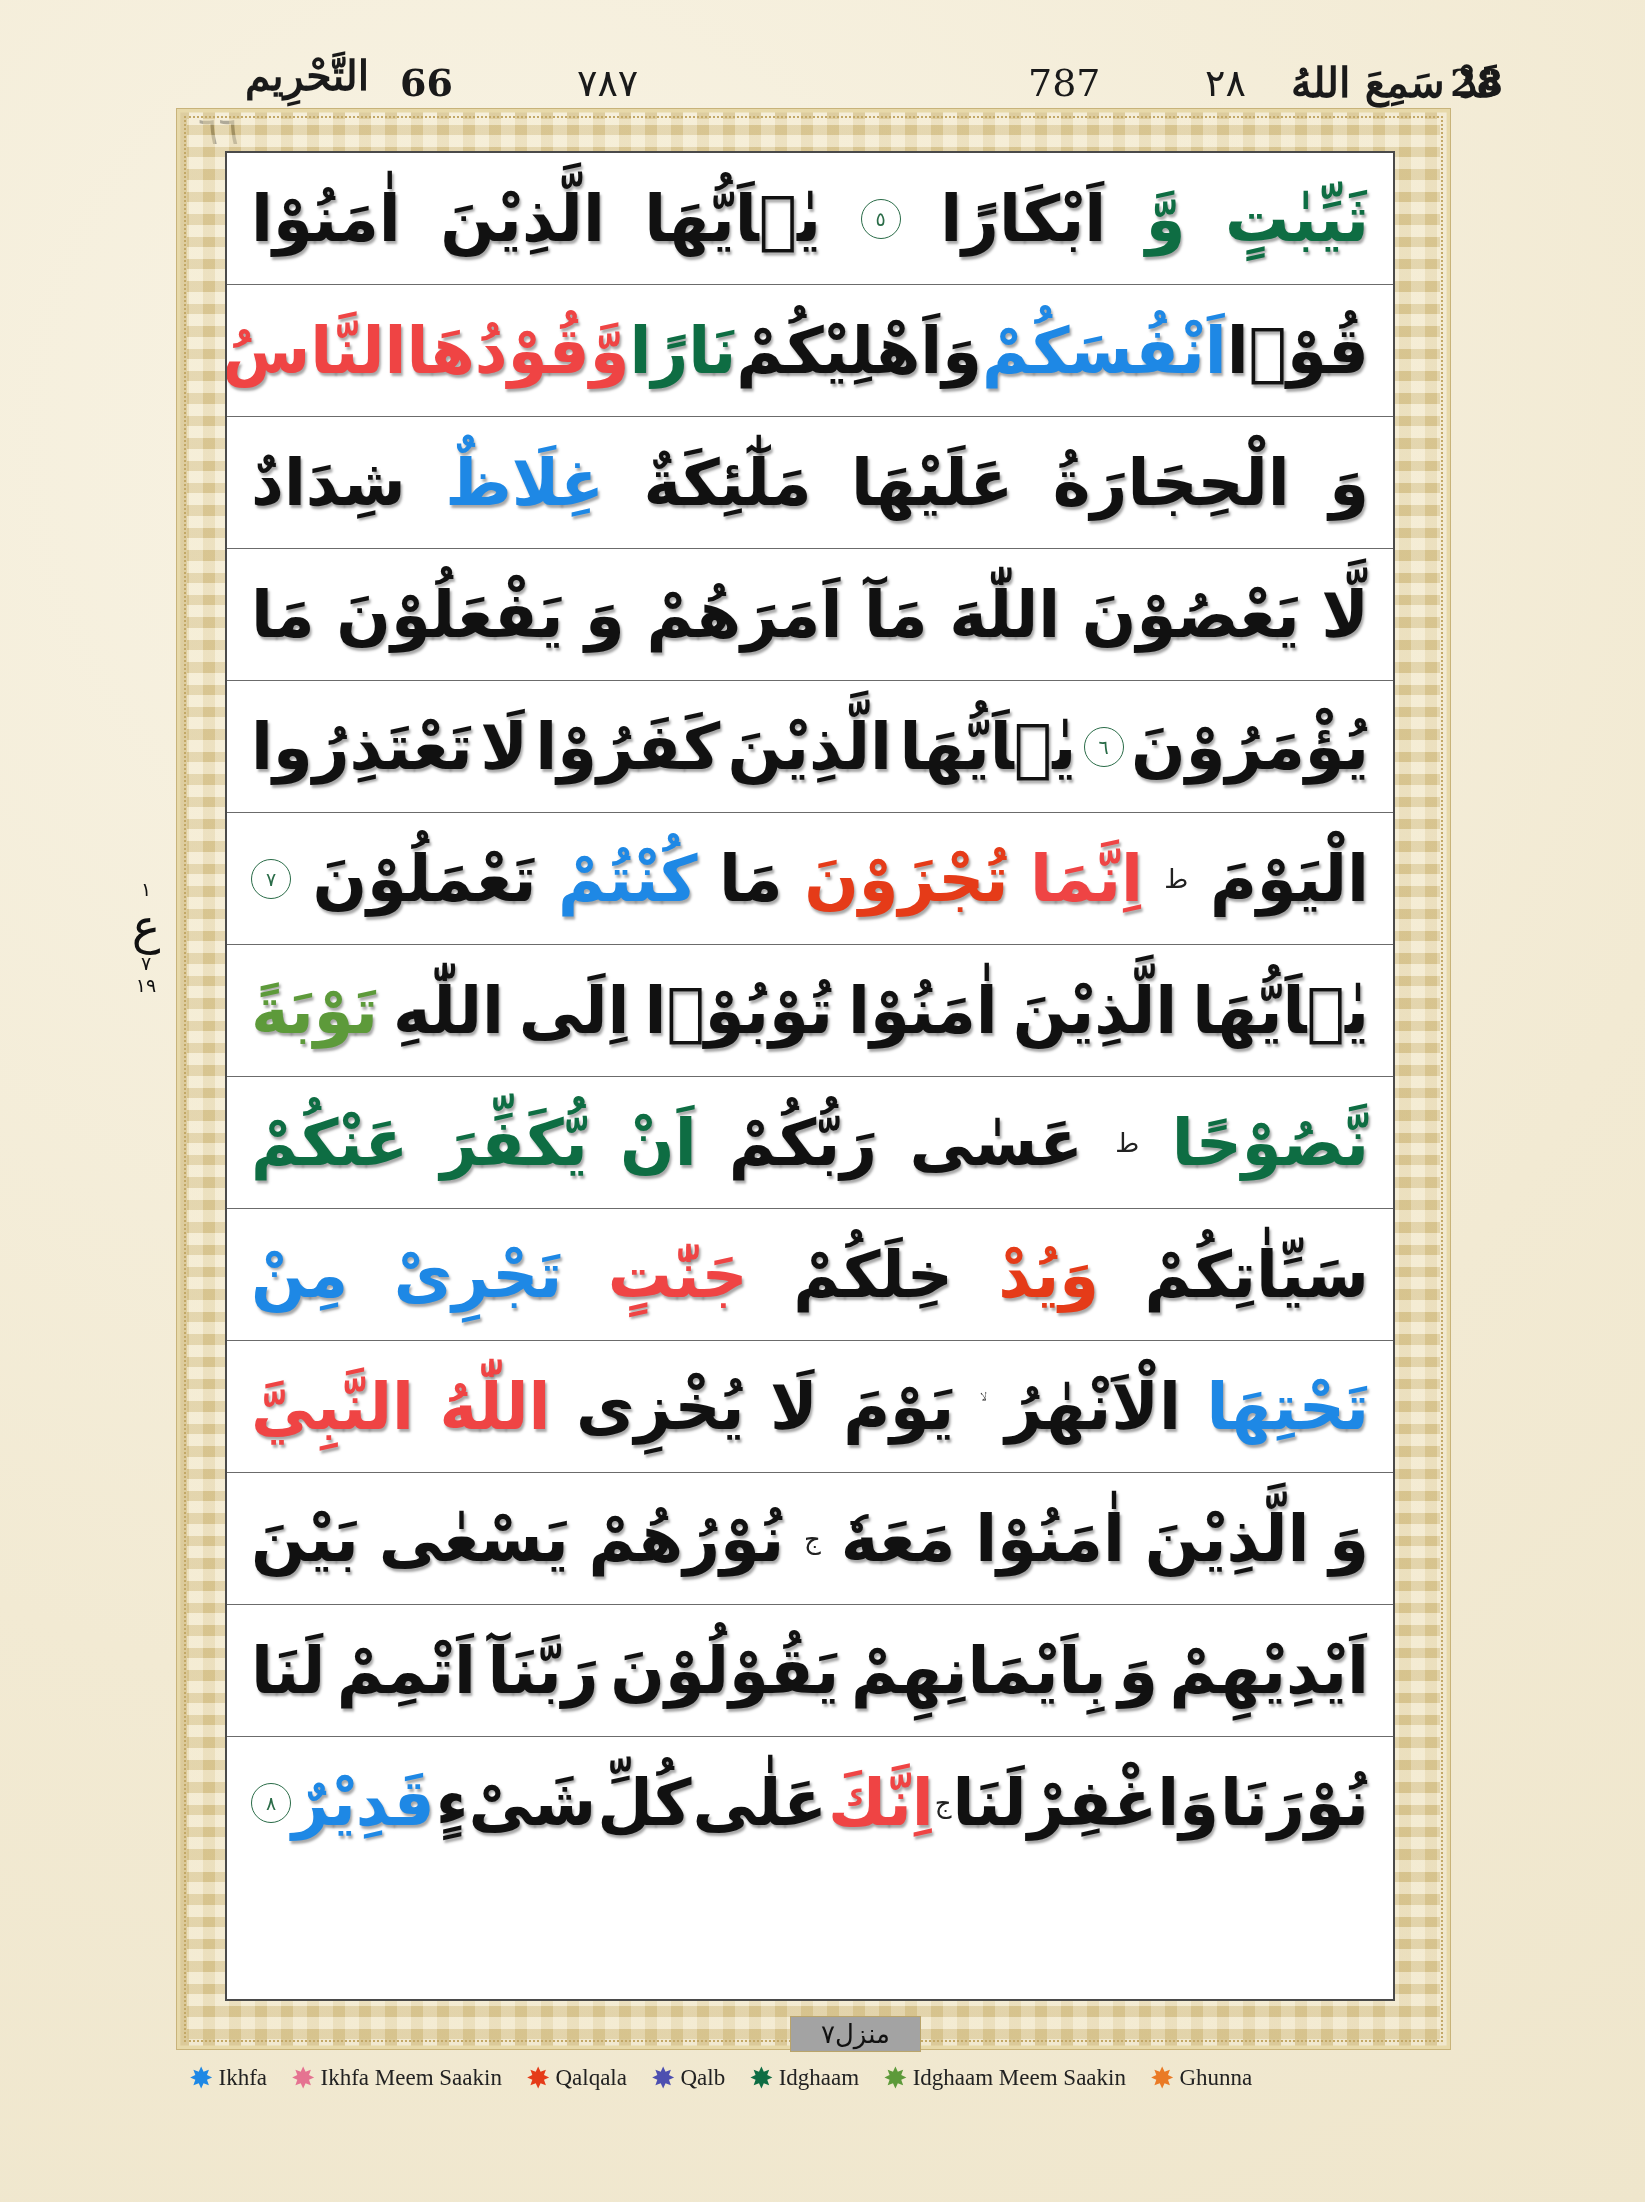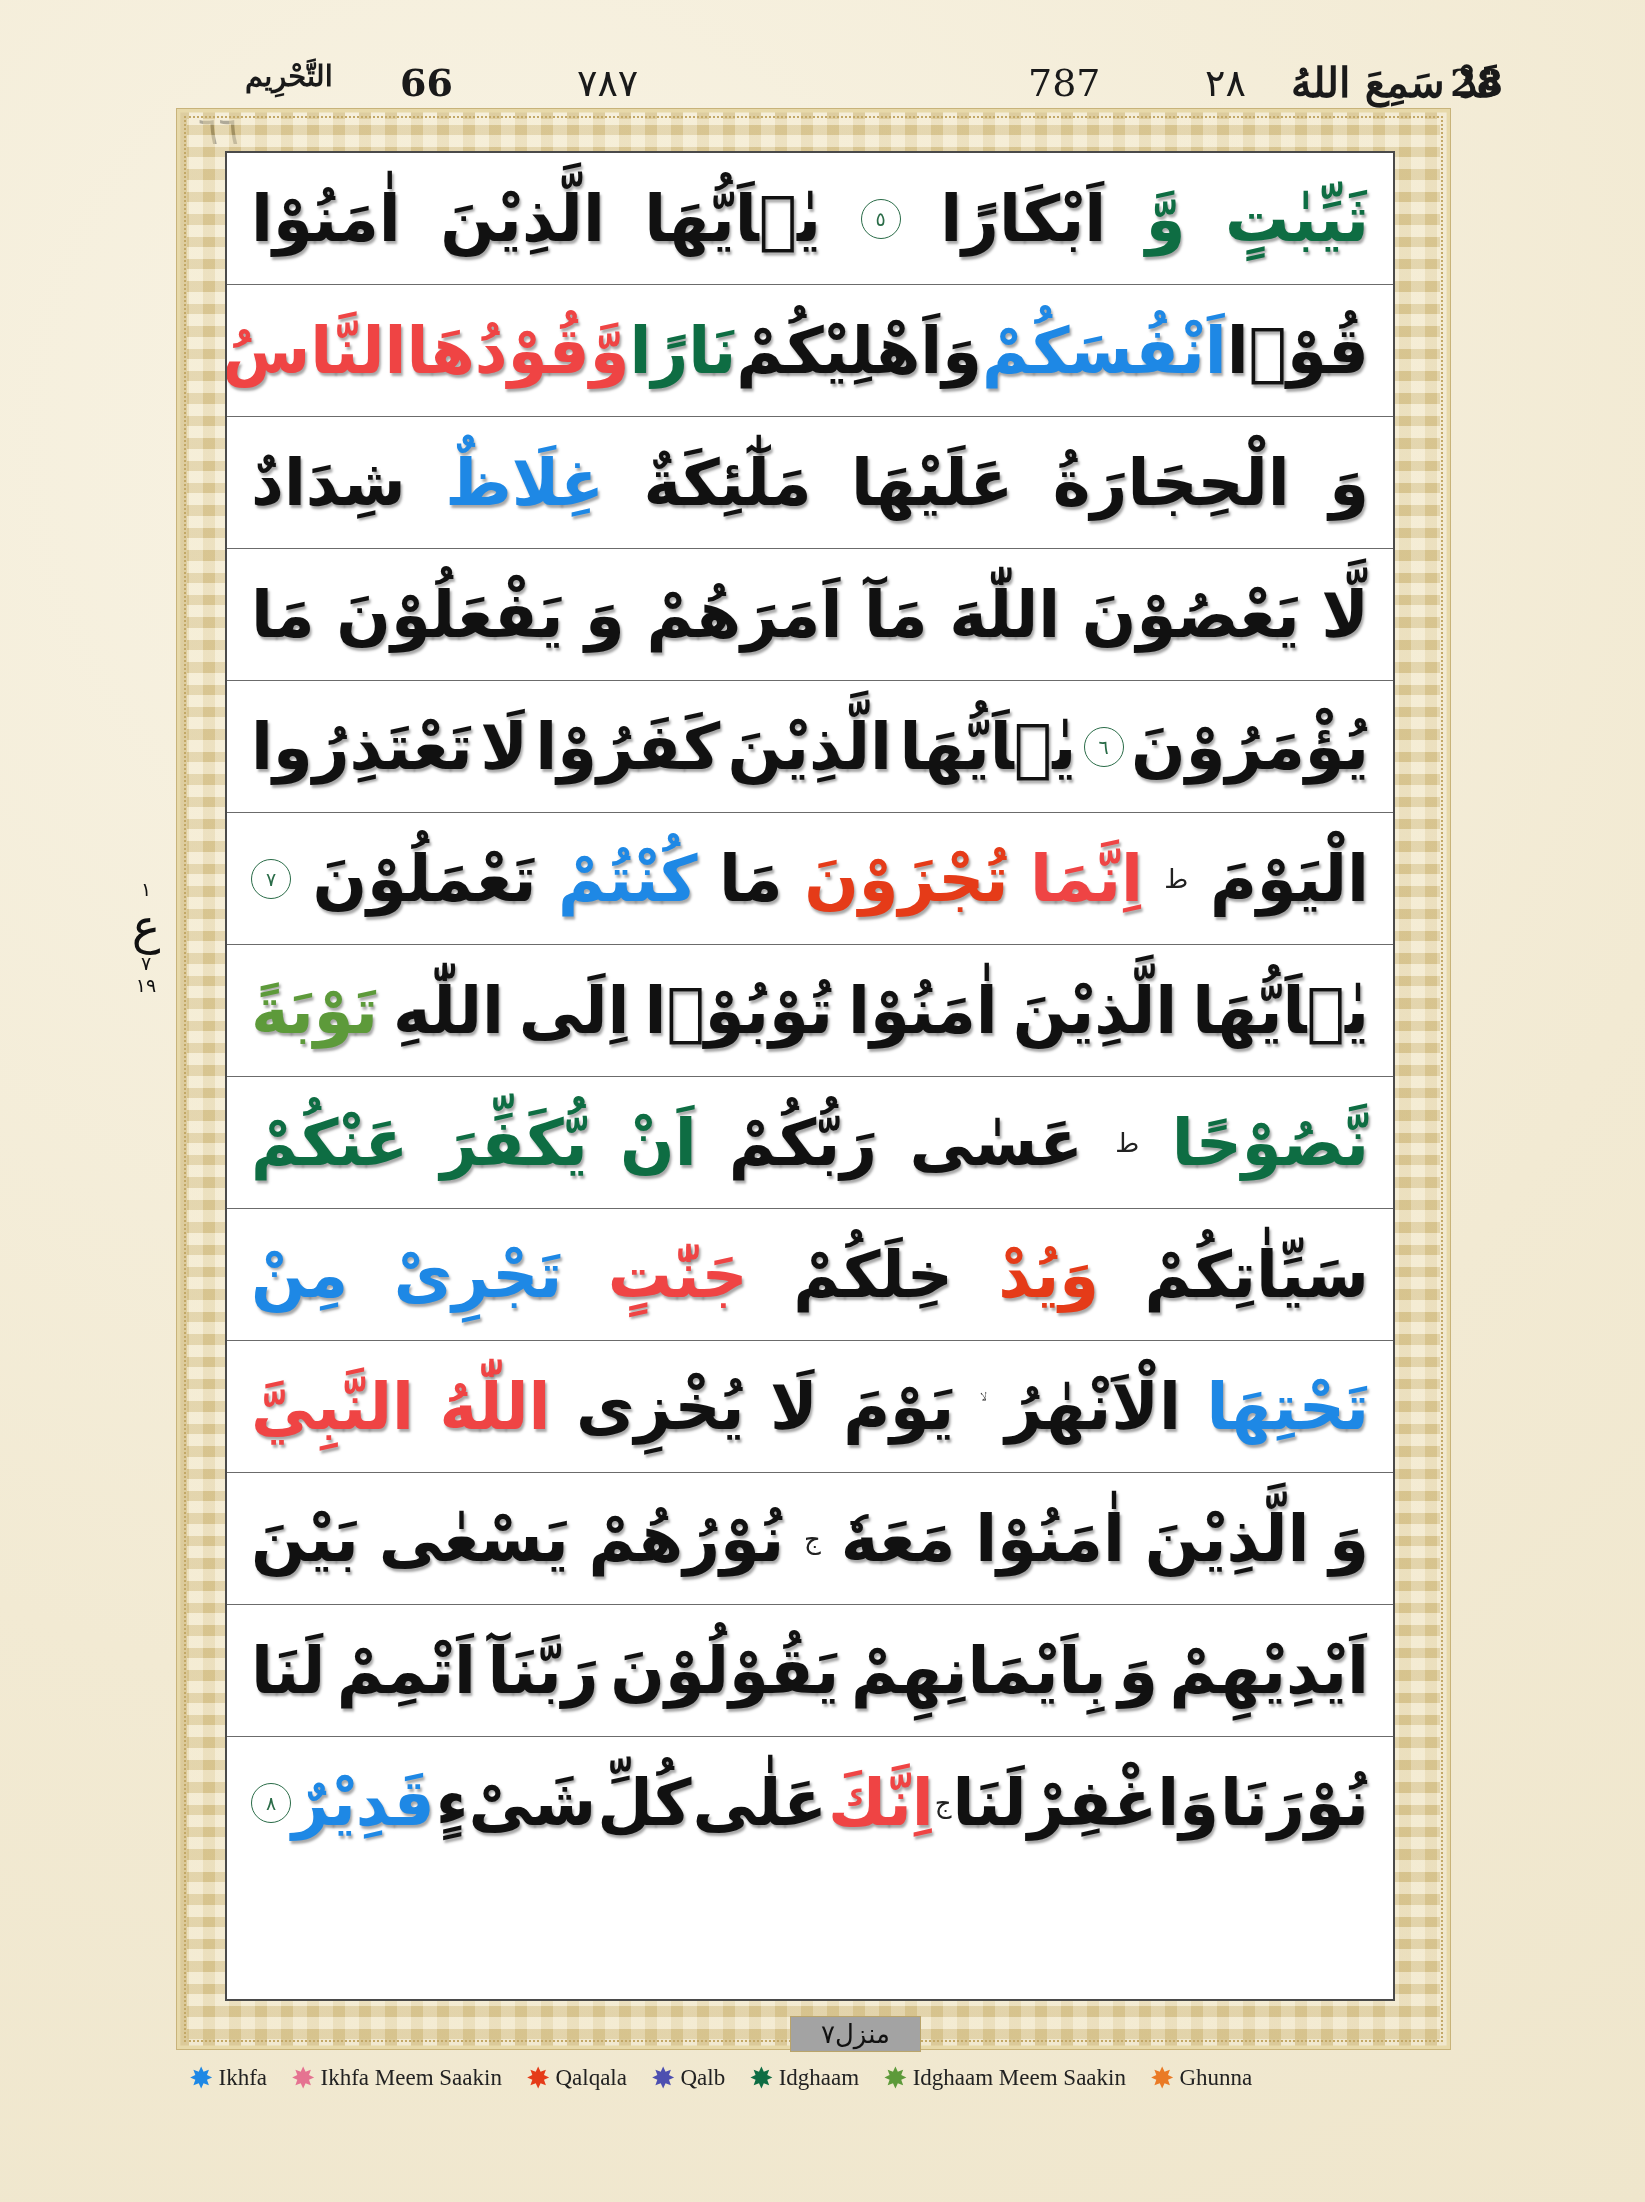--- a/index.html
+++ b/index.html
@@ -70,21 +70,21 @@
     font-family:"Liberation Serif", serif; font-size:23px; color:#222;
   }
   .legend-item { display:flex; align-items:center; gap:5.2px; margin-right:12px; }
   .star { font-size:29px; line-height:29px; }
 </style>
 </head>
 <body>
 
 <div class="header">
   <span class="hdr-item" style="left:0;margin-top:48px;">٦٦</span>
-  <span class="hdr-item hdr-bold" style="left:47px; top:-6.9px; font-size:29px;">التَّحْرِيم</span>
+  <span class="hdr-item hdr-bold" style="left:47px; top:-6.9px; font-size:41px;">التَّحْرِيم</span>
   <span class="hdr-item hdr-bold" style="left:202px;">66</span>
   <span class="hdr-item" style="left:379px;">٧٨٧</span>
   <span class="hdr-item" style="left:830px;">787</span>
   <span class="hdr-item" style="left:1007px;">٢٨</span>
   <span class="hdr-item hdr-bold" style="left:1093px; font-size:41px;">قَدْ سَمِعَ اللهُ</span>
   <span class="hdr-item hdr-bold" style="left:1252px;">28</span>
 </div>
 
 <div class="frame">
   <div class="frame-inner-bg"></div>

